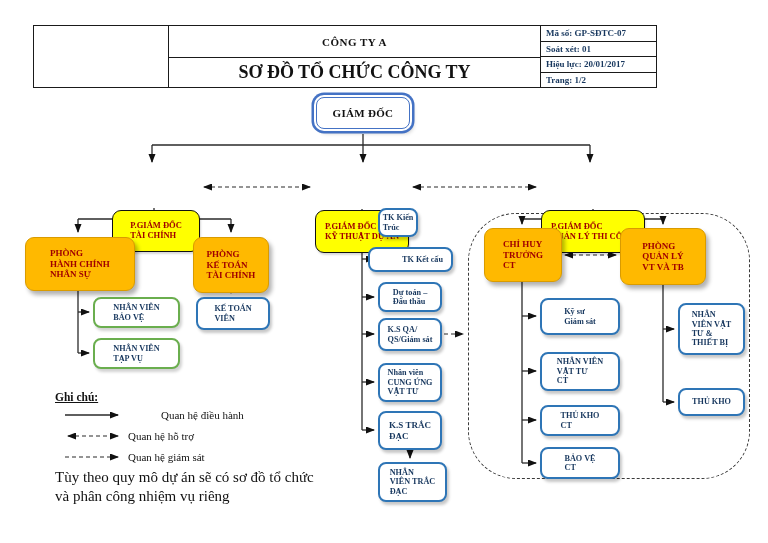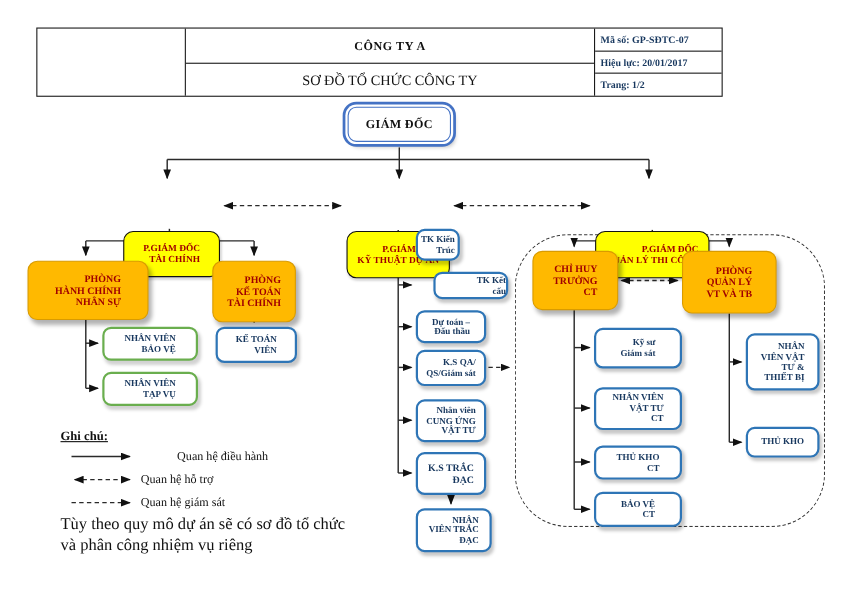--- a/index.html
+++ b/index.html
@@ -8,29 +8,29 @@
   .page { position:relative; width:768px; height:543px; background:#fff; overflow:hidden; }
 
   
   .titleblock { position:absolute; left:33px; top:25px; width:624px; height:63px;
     display:flex; border:1.6px solid #1a1a1a; }
   .tb-logo { width:135px; border-right:1.6px solid #1a1a1a; }
   .tb-mid { flex:1; display:flex; flex-direction:column; border-right:1.6px solid #1a1a1a; }
   .tb-company { height:32px; border-bottom:1.6px solid #1a1a1a; display:flex; align-items:center; justify-content:center;
     font-weight:bold; font-size:11px; color:#111; letter-spacing:.5px; }
   .tb-title { flex:1; display:flex; align-items:center; justify-content:center;
-    font-weight:normal; font-size:13px; color:#111; }
+    font-weight:bold; font-size:18px; color:#111; }
   .tb-meta { width:115px; display:flex; flex-direction:column; }
   .tb-meta-row { flex:1; border-bottom:1.4px solid #1a1a1a; display:flex; align-items:center;
     padding-left:5px; font-size:9px; font-weight:bold; color:#17375E; white-space:nowrap; }
   .tb-meta-row:last-child { border-bottom:none; }
 
   
   .node { position:absolute; display:flex; align-items:center; justify-content:center;
-    text-align:right; white-space:pre-line; font-weight:bold; line-height:1.15; z-index:3; }
+    text-align:left; white-space:pre-line; font-weight:bold; line-height:1.15; z-index:3; }
   .n-white-double { background:#fff; border:1.5px solid #4472C4; border-radius:8px;
     box-shadow:0 0 0 2px #fff, 0 0 0 4.5px #4472C4, 3px 4px 4px rgba(0,0,0,.25);
     color:#111; font-size:11px; letter-spacing:.3px; }
   .n-yellow { background:#FFFF00; border:1.6px solid #111; border-radius:9px;
     color:#A00000; font-size:8.5px; box-shadow:1px 2px 2px rgba(0,0,0,.15);margin-top:44px; }
   .n-orange { background:#FFB900; border:1.6px solid #D99B00; border-radius:9px;
     color:#A00000; font-size:9px; box-shadow:3px 4px 4px rgba(0,0,0,.3); }
   .n-blue { background:#fff; border:2.2px solid #2E75B6; border-radius:8px;
     color:#17375E; font-size:8.2px; box-shadow:2px 3px 3px rgba(0,0,0,.22); }
   .n-green { background:#fff; border:2.2px solid #6AAE4E; border-radius:8px;
@@ -39,21 +39,21 @@
   #n-giamdoc  { left:316px; top:97px;  width:94px;  height:32px; }
   #n-pgdtc    { left:112px; top:166px; width:88px;  height:42px; }
   #n-pgdkt    { left:315px; top:166px; width:94px;  height:43px; }
   #n-pgdtct   { left:541px; top:166px; width:104px; height:43px; }
   #n-phchns   { left:25px;  top:237px; width:110px; height:54px; }
   #n-pktc     { left:193px; top:237px; width:76px;  height:56px; }
   #n-nvbv     { left:93px;  top:297px; width:87px;  height:31px; }
   #n-nvtv     { left:93px;  top:338px; width:87px;  height:31px; }
   #n-ktv      { left:196px; top:297px; width:74px;  height:33px; }
   #n-tkkt     { left:378px; top:208px; width:40px;  height:29px; }
-  #n-tkkc     { left:394px; top:247px; width:68px;  height:25px;padding-left:24px; }
+  #n-tkkc     { left:368px; top:247px; width:85px;  height:25px;padding-left:24px; }
   #n-dtdt     { left:378px; top:282px; width:64px;  height:30px; }
   #n-ksqa     { left:378px; top:318px; width:64px;  height:33px; }
   #n-nvcu     { left:378px; top:363px; width:64px;  height:39px; }
   #n-kstd     { left:378px; top:411px; width:64px;  height:39px; font-size:9px; }
   #n-nvtd     { left:378px; top:462px; width:69px;  height:40px; }
   #n-chtct    { left:484px; top:228px; width:78px;  height:54px; }
   #n-pqlvttb  { left:620px; top:228px; width:86px;  height:57px; }
   #n-ksgs     { left:540px; top:298px; width:80px;  height:37px; }
   #n-nvvtct   { left:540px; top:352px; width:80px;  height:39px; }
   #n-tkct     { left:540px; top:405px; width:80px;  height:31px; }
@@ -84,20 +84,21 @@
 <div class="page">
 
   <div class="titleblock">
     <div class="tb-logo"></div>
     <div class="tb-mid">
       <div class="tb-company">CÔNG TY A</div>
       <div class="tb-title">SƠ ĐỒ TỔ CHỨC CÔNG TY</div>
     </div>
     <div class="tb-meta">
       <div class="tb-meta-row">Mã số: GP-SĐTC-07</div>
+      <div class="tb-meta-row">Soát xét: 01</div>
       <div class="tb-meta-row">Hiệu lực: 20/01/2017</div>
       <div class="tb-meta-row">Trang: 1/2</div>
     </div>
   </div>
 
   <div class="dashed-zone"></div>
 
   <svg class="wires" viewBox="0 0 768 543">
     <defs>
       <marker id="arrE" markerWidth="9" markerHeight="8" refX="8" refY="3.5" orient="auto" markerUnits="userSpaceOnUse">

